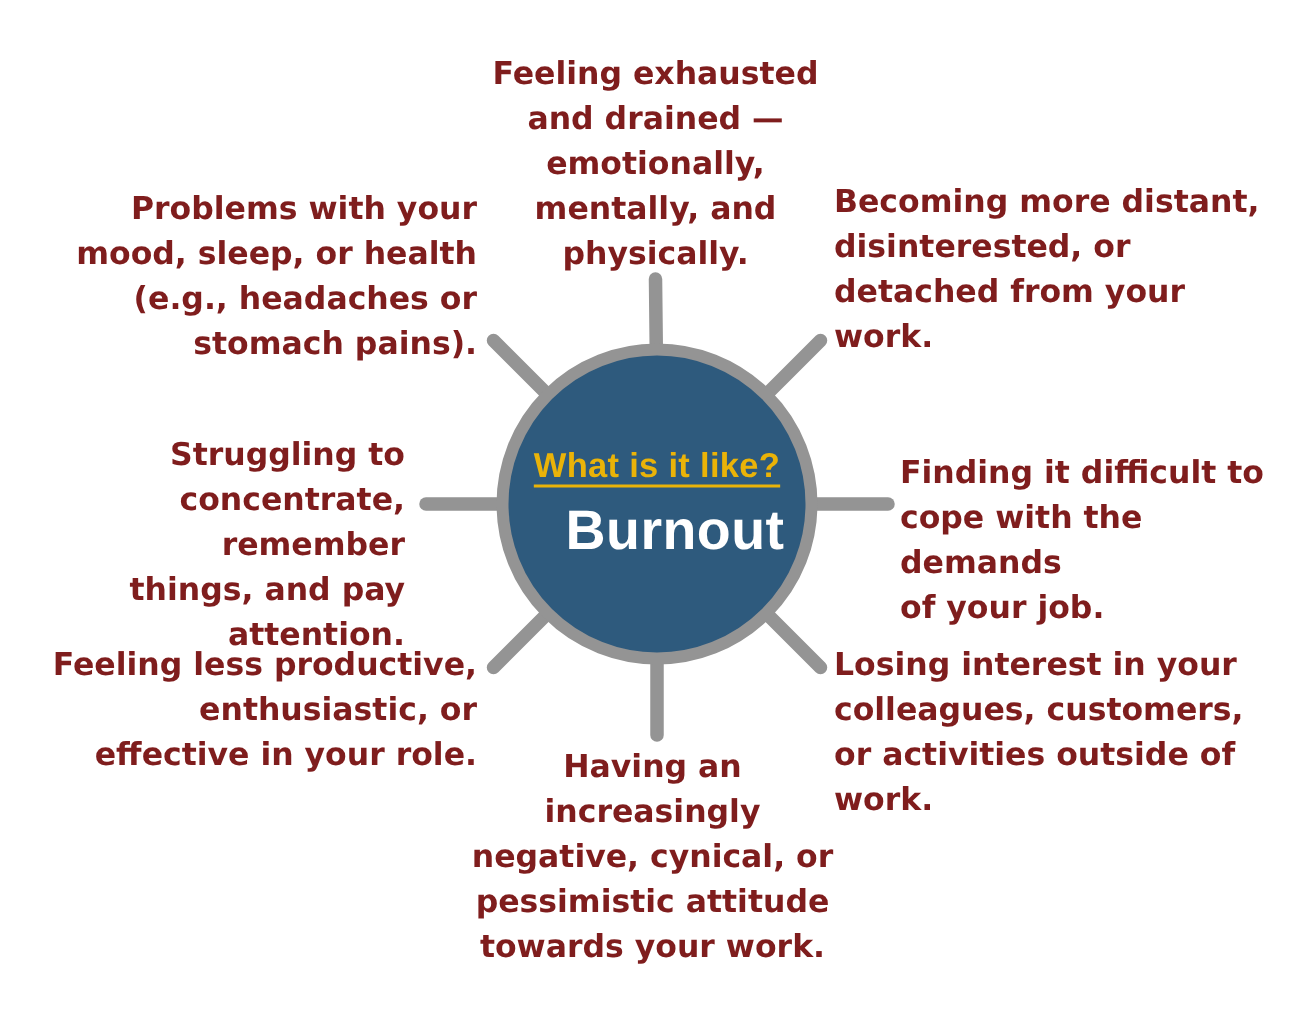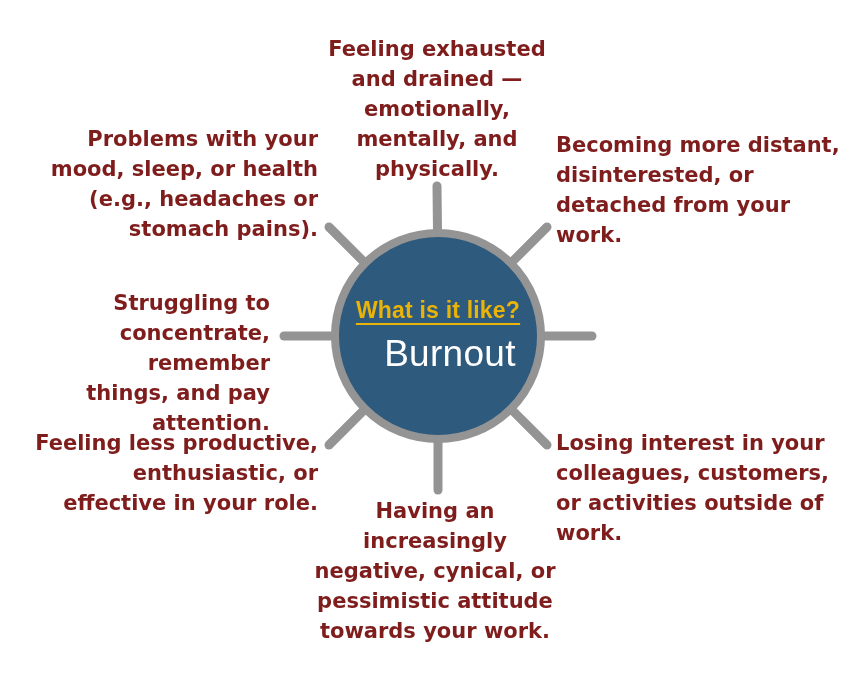--- a/index.html
+++ b/index.html
@@ -43,37 +43,37 @@
     color: #eab308;
     text-decoration: underline;
     text-underline-offset: 5px;
     text-decoration-thickness: 2px;
     margin-bottom: 9px;
     letter-spacing: 0.2px;
   }
   .hub-title {
     font-family: "Liberation Sans", sans-serif;
     font-size: 37px;
-    font-weight: 400;
+    font-weight: 700;
     color: #ffffff;
     letter-spacing: 0.3px;
     margin-left: 24px;
   }
   .label {
     position: absolute;
     font-family: "DejaVu Sans", sans-serif;
     font-weight: 700;
     font-size: 21px;
     line-height: 30px;
     color: #7f1d1d;
     white-space: pre-line;
     letter-spacing: 0px;
   }
   .pos-top   { left: 437px; top: 34px;  transform: translateX(-50%); text-align: center; }
-  .pos-ne    { left: 556px; top: 130px; text-align: left; }
+  .pos-ne    { left: 556px; top: 119px; text-align: left; }
   .pos-e     { left: 600px; top: 300px; text-align: left; }
   .pos-se    { left: 556px; top: 428px; text-align: left; }
   .pos-s     { left: 435px; top: 496px; transform: translateX(-50%); text-align: center; }
   .pos-sw    { right: 547px; top: 428px; text-align: right; }
   .pos-w     { right: 595px; top: 288px; text-align: right; }
   .pos-nw    { right: 547px; top: 124px; text-align: right; }
 </style>
 </head>
 <body>
 
@@ -101,20 +101,23 @@
 and drained —
 emotionally,
 mentally, and
 physically.</div>
 
   <div class="label pos-ne">Becoming more distant,
 disinterested, or
 detached from your
 work.</div>
 
+  <div class="label pos-e">Finding it difficult to
+cope with the demands
+of your job.</div>
 
   <div class="label pos-se">Losing interest in your
 colleagues, customers,
 or activities outside of
 work.</div>
 
   <div class="label pos-s">Having an
 increasingly
 negative, cynical, or
 pessimistic attitude

